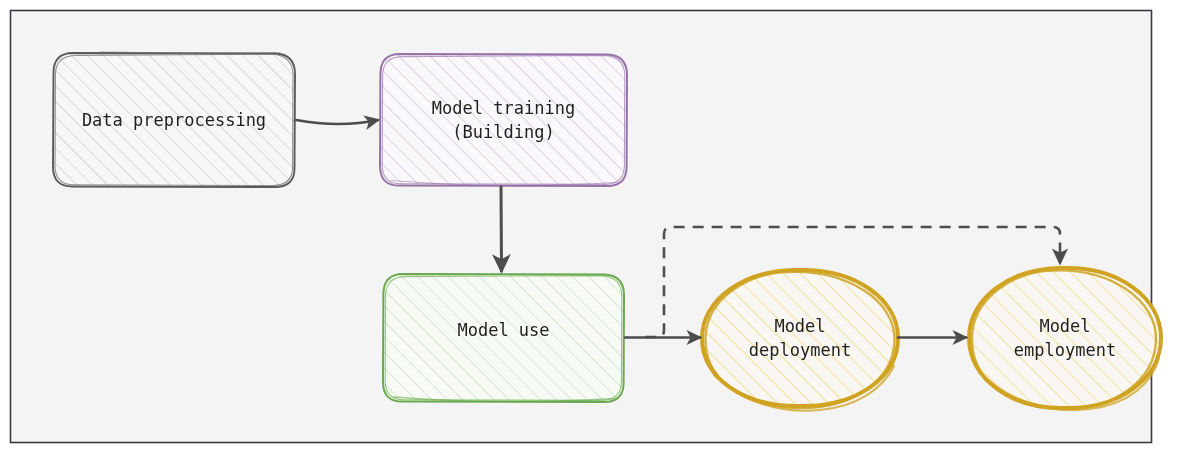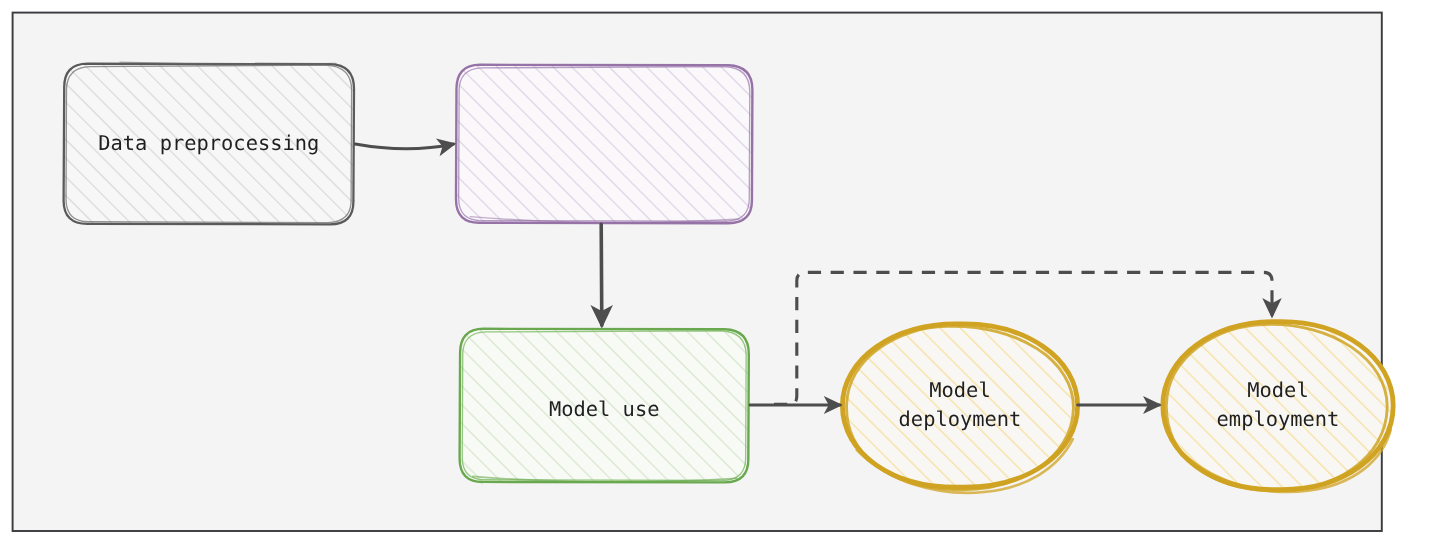--- a/index.html
+++ b/index.html
@@ -147,22 +147,24 @@
       <path d="M 898 337.5 L 966 337.5" fill="none" stroke="#4d4d4d" stroke-width="2.4" stroke-linecap="round" marker-end="url(#arrow-solid)"></path>
     </g>
 
     <g>
       <path d="M 645 337 L 658 337 Q 664 337 664 330 L 664 234 Q 664 227 671 227 L 1053 227 Q 1060 227 1060 234 L 1060 263" fill="none" stroke="#4d4d4d" stroke-width="2.6" stroke-linecap="butt" stroke-dasharray="11 8" marker-end="url(#arrow-dashed)"></path>
     </g>
   </svg>
 
   <div class="node-label" style="left:53px; top:53px; width:242px; height:134px;">Data preprocessing</div>
 
+  <div class="node-label" style="left:380px; top:54px; width:247px; height:132px;">Model training
+(Building)</div>
 
-  <div class="node-label" style="left:383px; top:274px; width:241px; height:136px;">Model use</div>
+  <div class="node-label" style="left:383px; top:262px; width:241px; height:136px;">Model use</div>
 
   <div class="node-label" style="left:702px; top:270px; width:196px; height:136px;">Model
 deployment</div>
 
   <div class="node-label" style="left:969px; top:268px; width:192px; height:140px;">Model
 employment</div>
 
 </div>
 
 </body></html>

